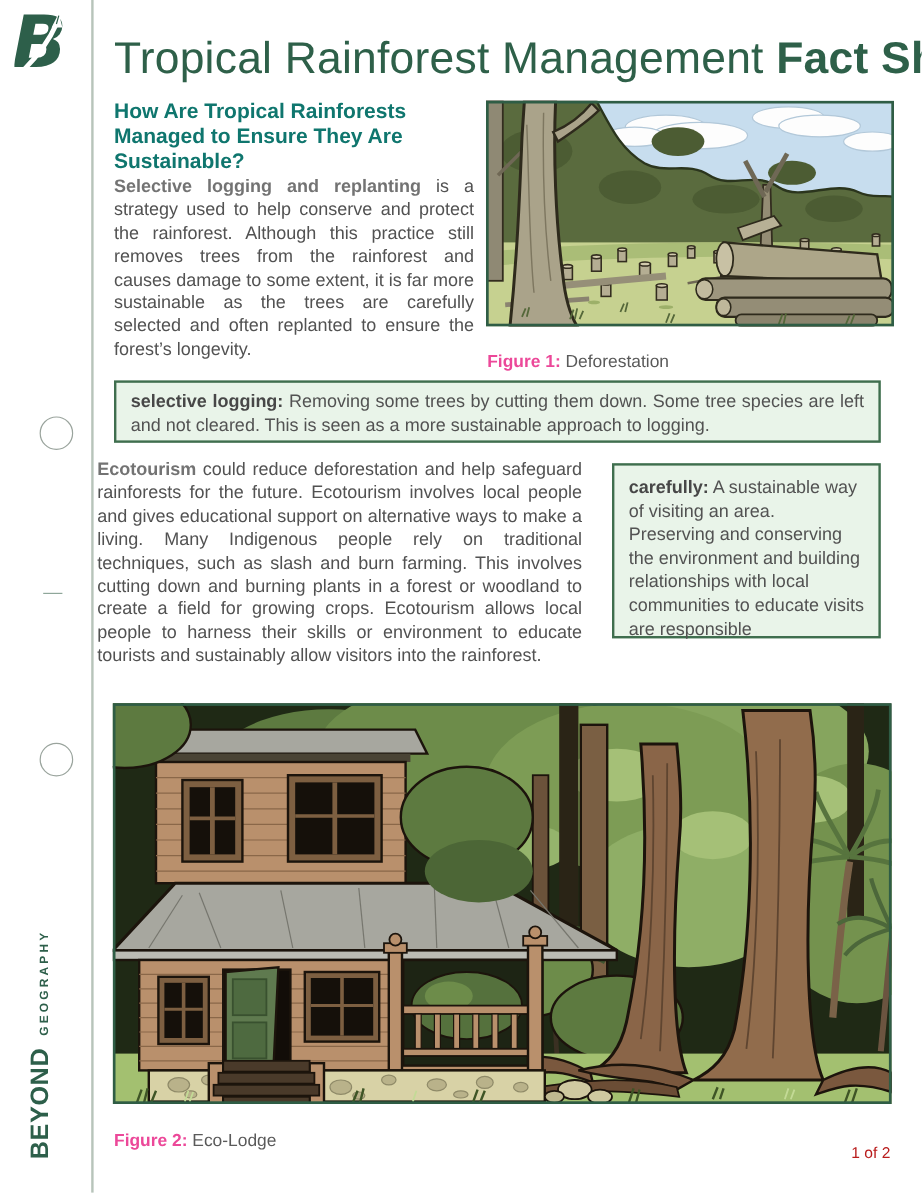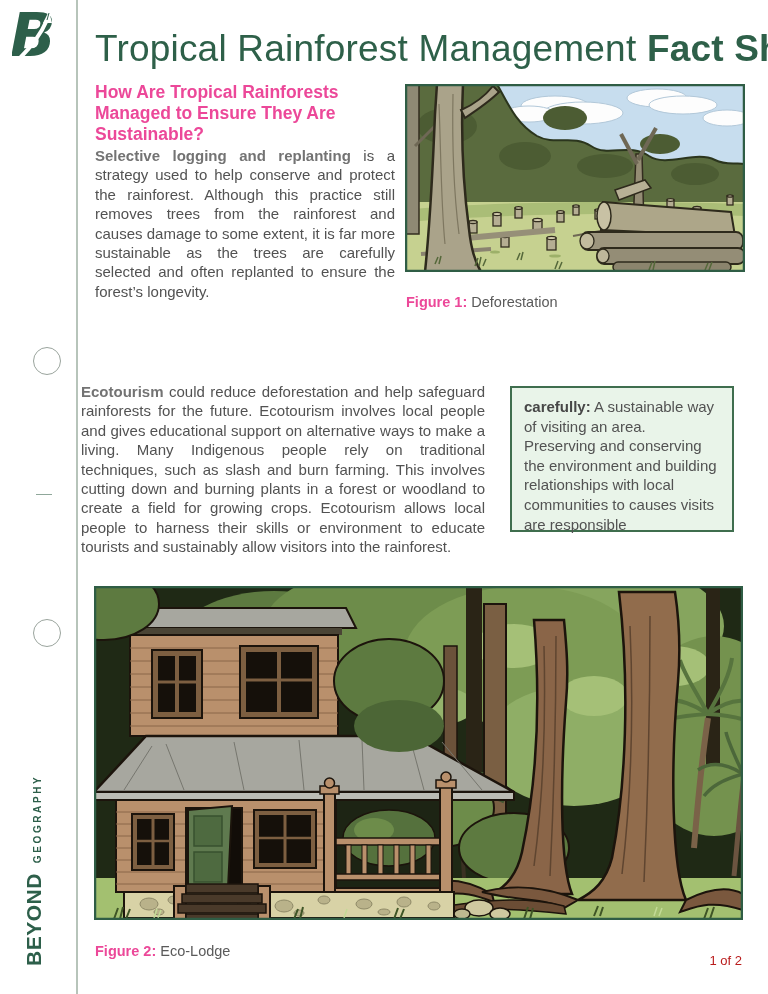--- a/index.html
+++ b/index.html
@@ -36,21 +36,21 @@
   .brand-name{font-size:21px;font-weight:bold;color:#2d5f4a;letter-spacing:.5px;}
   .brand-tagline{font-size:10px;font-weight:bold;color:#2d5f4a;letter-spacing:2.6px;}
   .title{
     position:absolute;left:95px;top:28px;width:650px;
     font-size:37px;color:#2e6049;font-weight:normal;margin:0;
     letter-spacing:.2px;white-space:nowrap;
   }
   .title strong{font-weight:bold;}
   .q-heading{
     position:absolute;left:95px;top:82px;width:285px;
-    font-size:17.5px;line-height:21px;font-weight:bold;color:#ec4899;margin:0;
+    font-size:17.5px;line-height:21px;font-weight:bold;color:#0f766e;margin:0;
   }
   .body-text{
     font-size:15px;line-height:19.4px;color:#525252;
     text-align:justify;margin:0;
   }
   .body-text strong{color:#737373;}
   .para1{position:absolute;left:95px;top:146px;width:300px;}
   .para2{position:absolute;left:81px;top:382px;width:404px;}
   .figure{position:absolute;display:block;}
   .fig1{left:405px;top:84px;width:340px;height:188px;}
@@ -200,24 +200,25 @@
       <path d="M150,185 l3,-8 M154,185 l3,-7"></path>
       <path d="M244,186 l3,-8 M248,186 l2,-9"></path>
       <path d="M300,186 l3,-7 M304,186 l3,-8"></path>
       <path d="M30,180 l3,-7 M34,180 l2,-8"></path>
     </g>
     <rect x="1" y="1" width="338" height="186" fill="none" stroke="#2f5d45" stroke-width="2.5"></rect>
   </svg>
 
   <p class="caption cap1"><strong>Figure 1:</strong><span> Deforestation</span></p>
 
+  <div class="def-box box1"><strong>selective logging:</strong><span> Removing some trees by cutting them down. Some tree species are left and not cleared. This is seen as a more sustainable approach to logging.</span></div>
 
   <p class="body-text para2"><strong>Ecotourism</strong><span> could reduce deforestation and help safeguard rainforests for the future. Ecotourism involves local people and gives educational support on alternative ways to make a living. Many Indigenous people rely on traditional techniques, such as slash and burn farming. This involves cutting down and burning plants in a forest or woodland to create a field for growing crops. Ecotourism allows local people to harness their skills or environment to educate tourists and sustainably allow visitors into the rainforest.</span></p>
 
-  <div class="def-box box2"><strong>carefully:</strong><span> A sustainable way of visiting an area. Preserving and conserving the environment and building relationships with local communities to causes visits are responsible</span></div>
+  <div class="def-box box2"><strong>carefully:</strong><span> A sustainable way of visiting an area. Preserving and conserving the environment and building relationships with local communities to educate visits are responsible</span></div>
 
   <svg class="figure fig2" viewBox="0 0 649 334" preserveAspectRatio="none" aria-hidden="true">
     <rect x="0" y="0" width="649" height="334" fill="#1f2915"></rect>
 
     <ellipse cx="180" cy="60" rx="100" ry="55" fill="#5d7a40"></ellipse>
     <ellipse cx="300" cy="40" rx="130" ry="60" fill="#6d8c4a"></ellipse>
     <ellipse cx="520" cy="40" rx="110" ry="60" fill="#86a55e"></ellipse>
     <ellipse cx="430" cy="70" rx="120" ry="70" fill="#7d9c55"></ellipse>
     <ellipse cx="620" cy="150" rx="80" ry="100" fill="#74924e"></ellipse>
     <ellipse cx="480" cy="160" rx="90" ry="60" fill="#8fae66"></ellipse>

